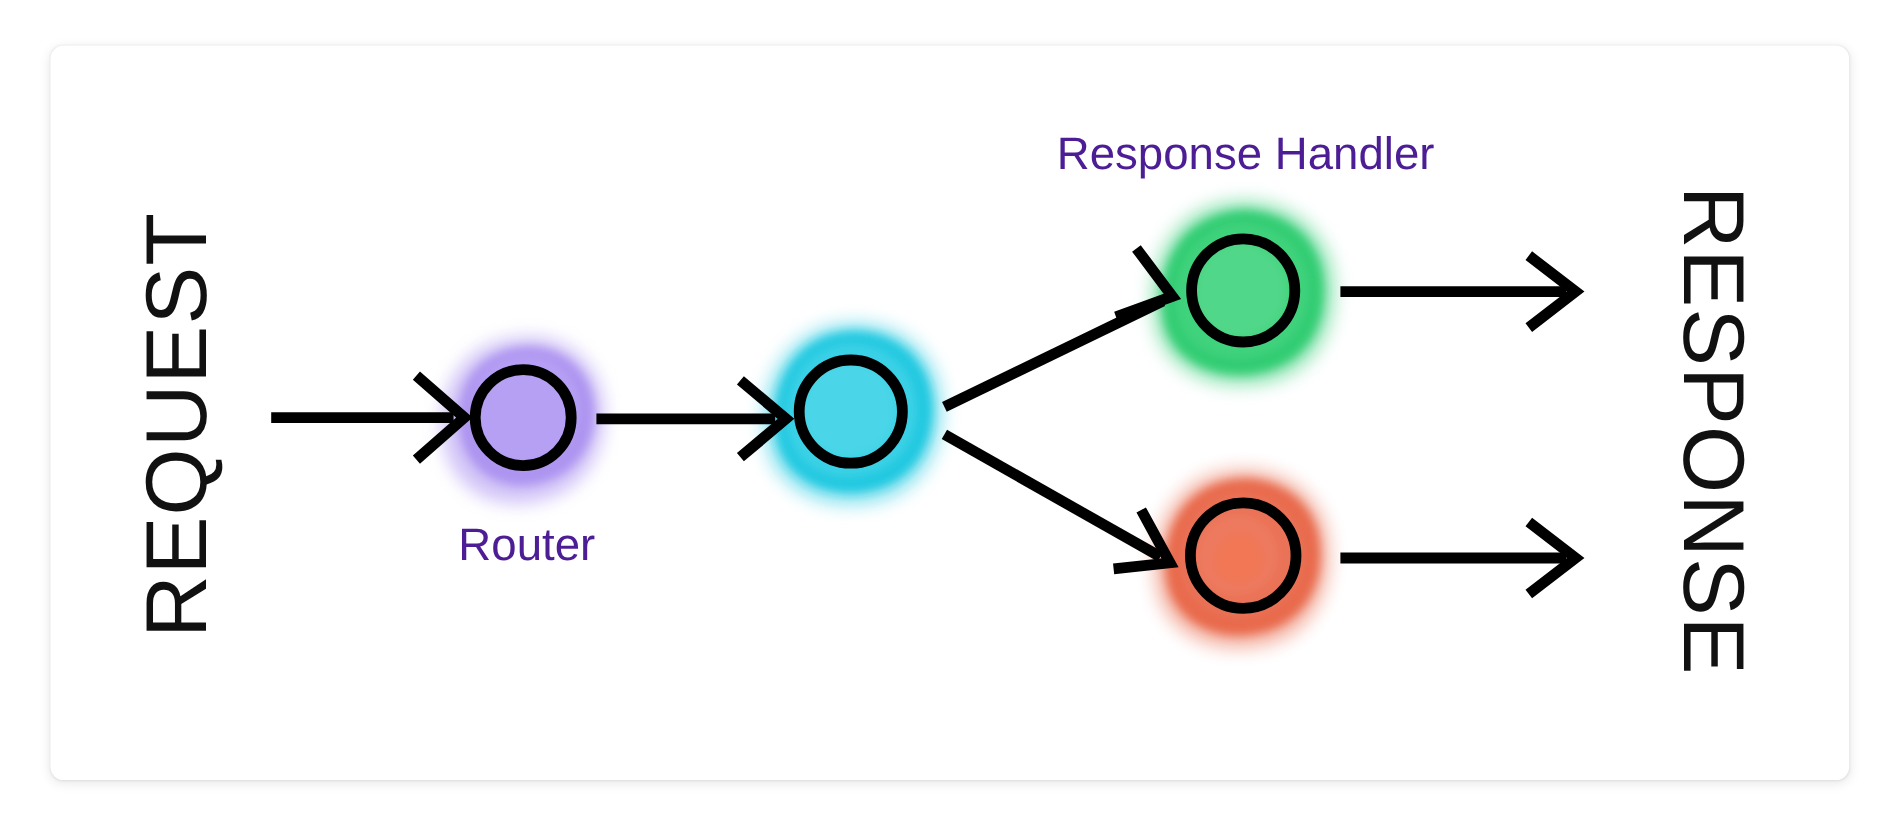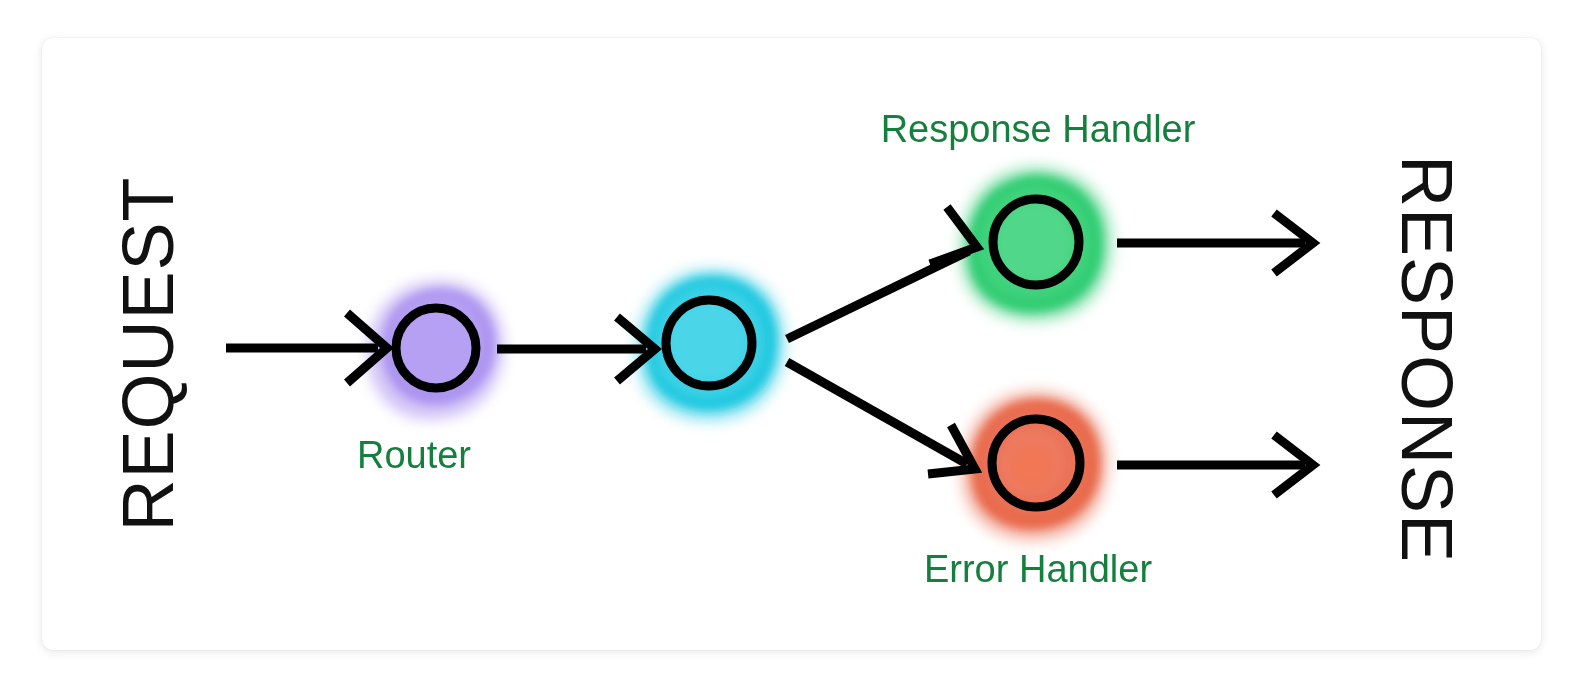--- a/index.html
+++ b/index.html
@@ -63,30 +63,30 @@
     left: 0px;
     top: 323px;
     transform-origin: left center;
     transform: rotate(90deg) translate(-50%, 0);
     margin-left: 1427px;
   }
 
   
   .node-label {
     position: absolute;
-    color: #15803d;
+    color: #4c1d95;
     font-family: "Liberation Sans", sans-serif;
     font-weight: 400;
     font-size: 38px;
     white-space: nowrap;
     line-height: 1;
     text-align: center;
     transform: translateX(-50%);
   }
-  #label-router          { left: 414px;  top: 436px; }
+  #label-router          { left: 439px;  top: 436px; }
   #label-route-handler   { left: 702px;  top: 436px; }
   #label-response-handler{ left: 1038px; top: 110px; }
   #label-error-handler   { left: 1038px; top: 550px; }
 </style>
 </head>
 <body>
 
 <div id="stage">
 
   <div id="card"></div>
@@ -201,15 +201,14 @@
 
   <div class="side-label" id="request-label">REQUEST</div>
 
   <div class="side-label" id="response-label">RESPONSE</div>
 
   <div class="node-label" id="label-router">Router</div>
 
 
   <div class="node-label" id="label-response-handler">Response Handler</div>
 
-  <div class="node-label" id="label-error-handler">Error Handler</div>
 
 </div>
 
 </body></html>

